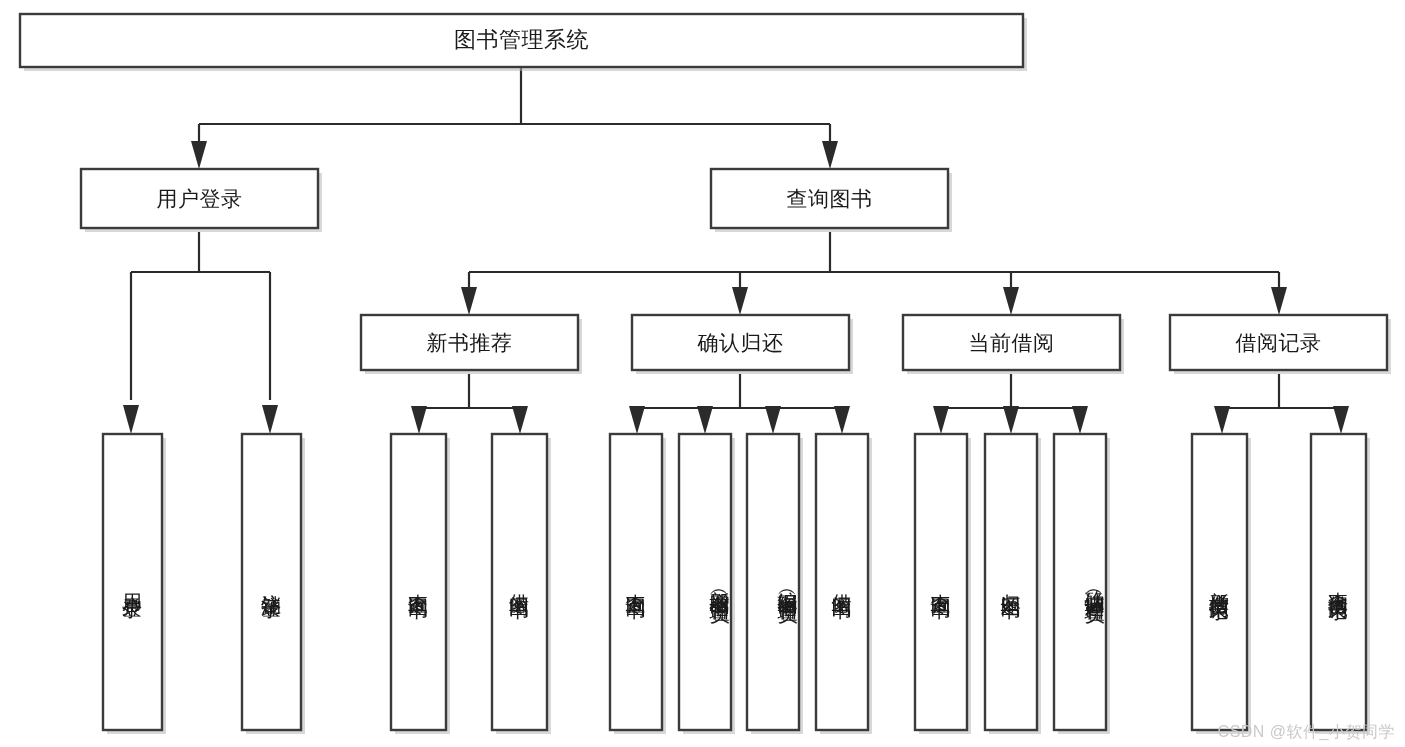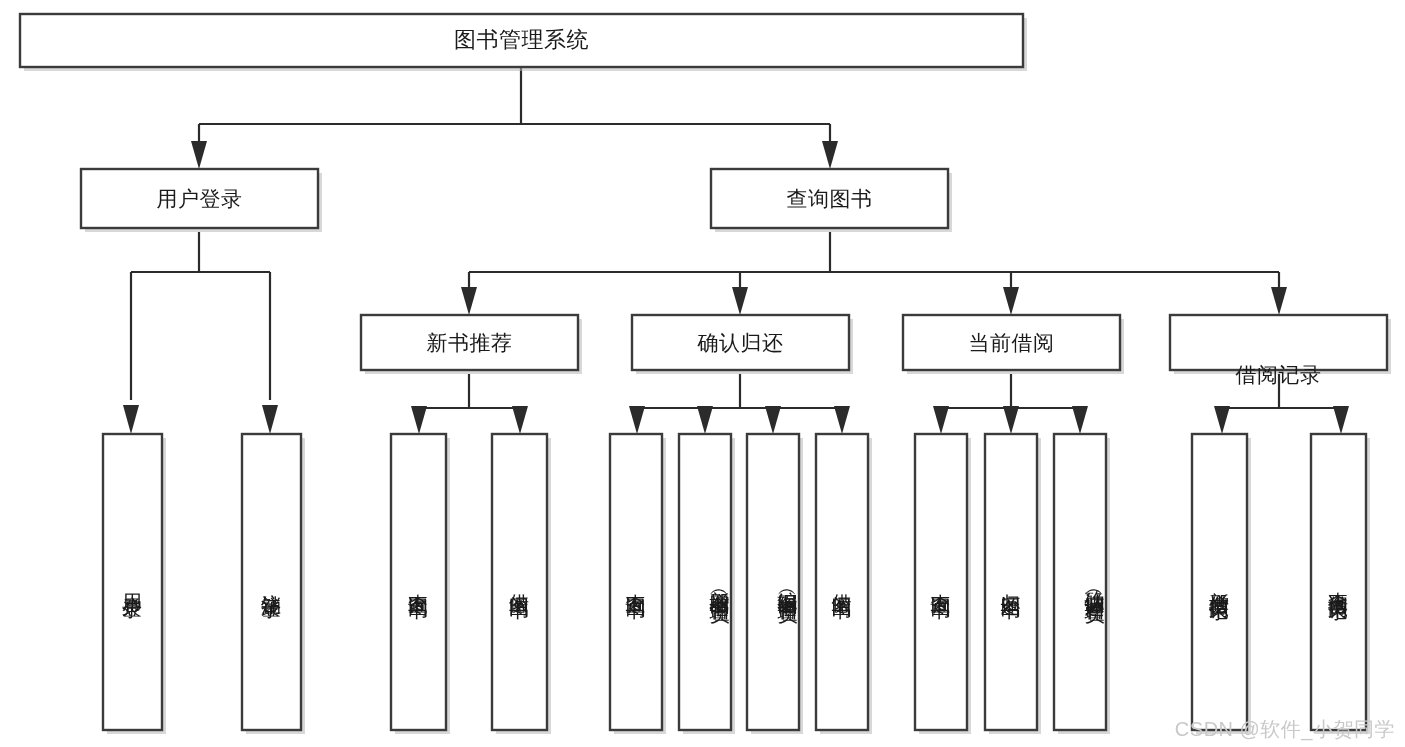--- a/index.html
+++ b/index.html
@@ -63,21 +63,21 @@
     text-orientation: upright;
     letter-spacing: 2px;
     font-size: 20px;
     white-space: nowrap;
   }
   .watermark {
     position: absolute;
     right: 10px;
     bottom: 4px;
     color: #c9c9c9;
-    font-size: 20px;
+    font-size: 16px;
     font-family: "Liberation Sans", "DejaVu Sans", sans-serif;
     letter-spacing: 0.5px;
     white-space: nowrap;
     pointer-events: none;
   }
 </style>
 </head>
 <body>
 
 <div id="diagram-root">
@@ -218,21 +218,21 @@
   </svg>
 
   <div class="node-label" style="left:20px; top:14px; width:1003px; height:53px; font-size:22px;">图书管理系统</div>
 
   <div class="node-label" style="left:81px; top:169px; width:237px; height:59px;">用户登录</div>
   <div class="node-label" style="left:711px; top:169px; width:237px; height:59px;">查询图书</div>
 
   <div class="node-label" style="left:361px; top:315px; width:217px; height:55px;border-radius:18px;">新书推荐</div>
   <div class="node-label" style="left:632px; top:315px; width:217px; height:55px;">确认归还</div>
   <div class="node-label" style="left:903px; top:315px; width:217px; height:55px;">当前借阅</div>
-  <div class="node-label" style="left:1170px; top:315px; width:217px; height:55px;margin-top:32px;">借阅记录</div>
+  <div class="node-label" style="left:1170px; top:315px; width:217px; height:55px;">借阅记录</div>
 
   <div class="node-label vertical" style="left:103px; top:434px; width:59px; height:296px;">用户登录</div>
   <div class="node-label vertical" style="left:242px; top:434px; width:59px; height:296px;">注销登录</div>
 
   <div class="node-label vertical" style="left:391px; top:434px; width:55px; height:296px;">查询图书</div>
   <div class="node-label vertical" style="left:492px; top:434px; width:55px; height:296px;">借阅图书</div>
 
   <div class="node-label vertical" style="left:610px; top:434px; width:52px; height:296px;">查询图书</div>
   <div class="node-label vertical" style="left:679px; top:434px; width:52px; height:296px; align-items:flex-start; padding-top:4px; box-sizing:border-box;">新增图书（管理员）</div>
   <div class="node-label vertical" style="left:747px; top:434px; width:52px; height:296px; align-items:flex-start; padding-top:4px; box-sizing:border-box;">编辑图书（管理员）</div>

